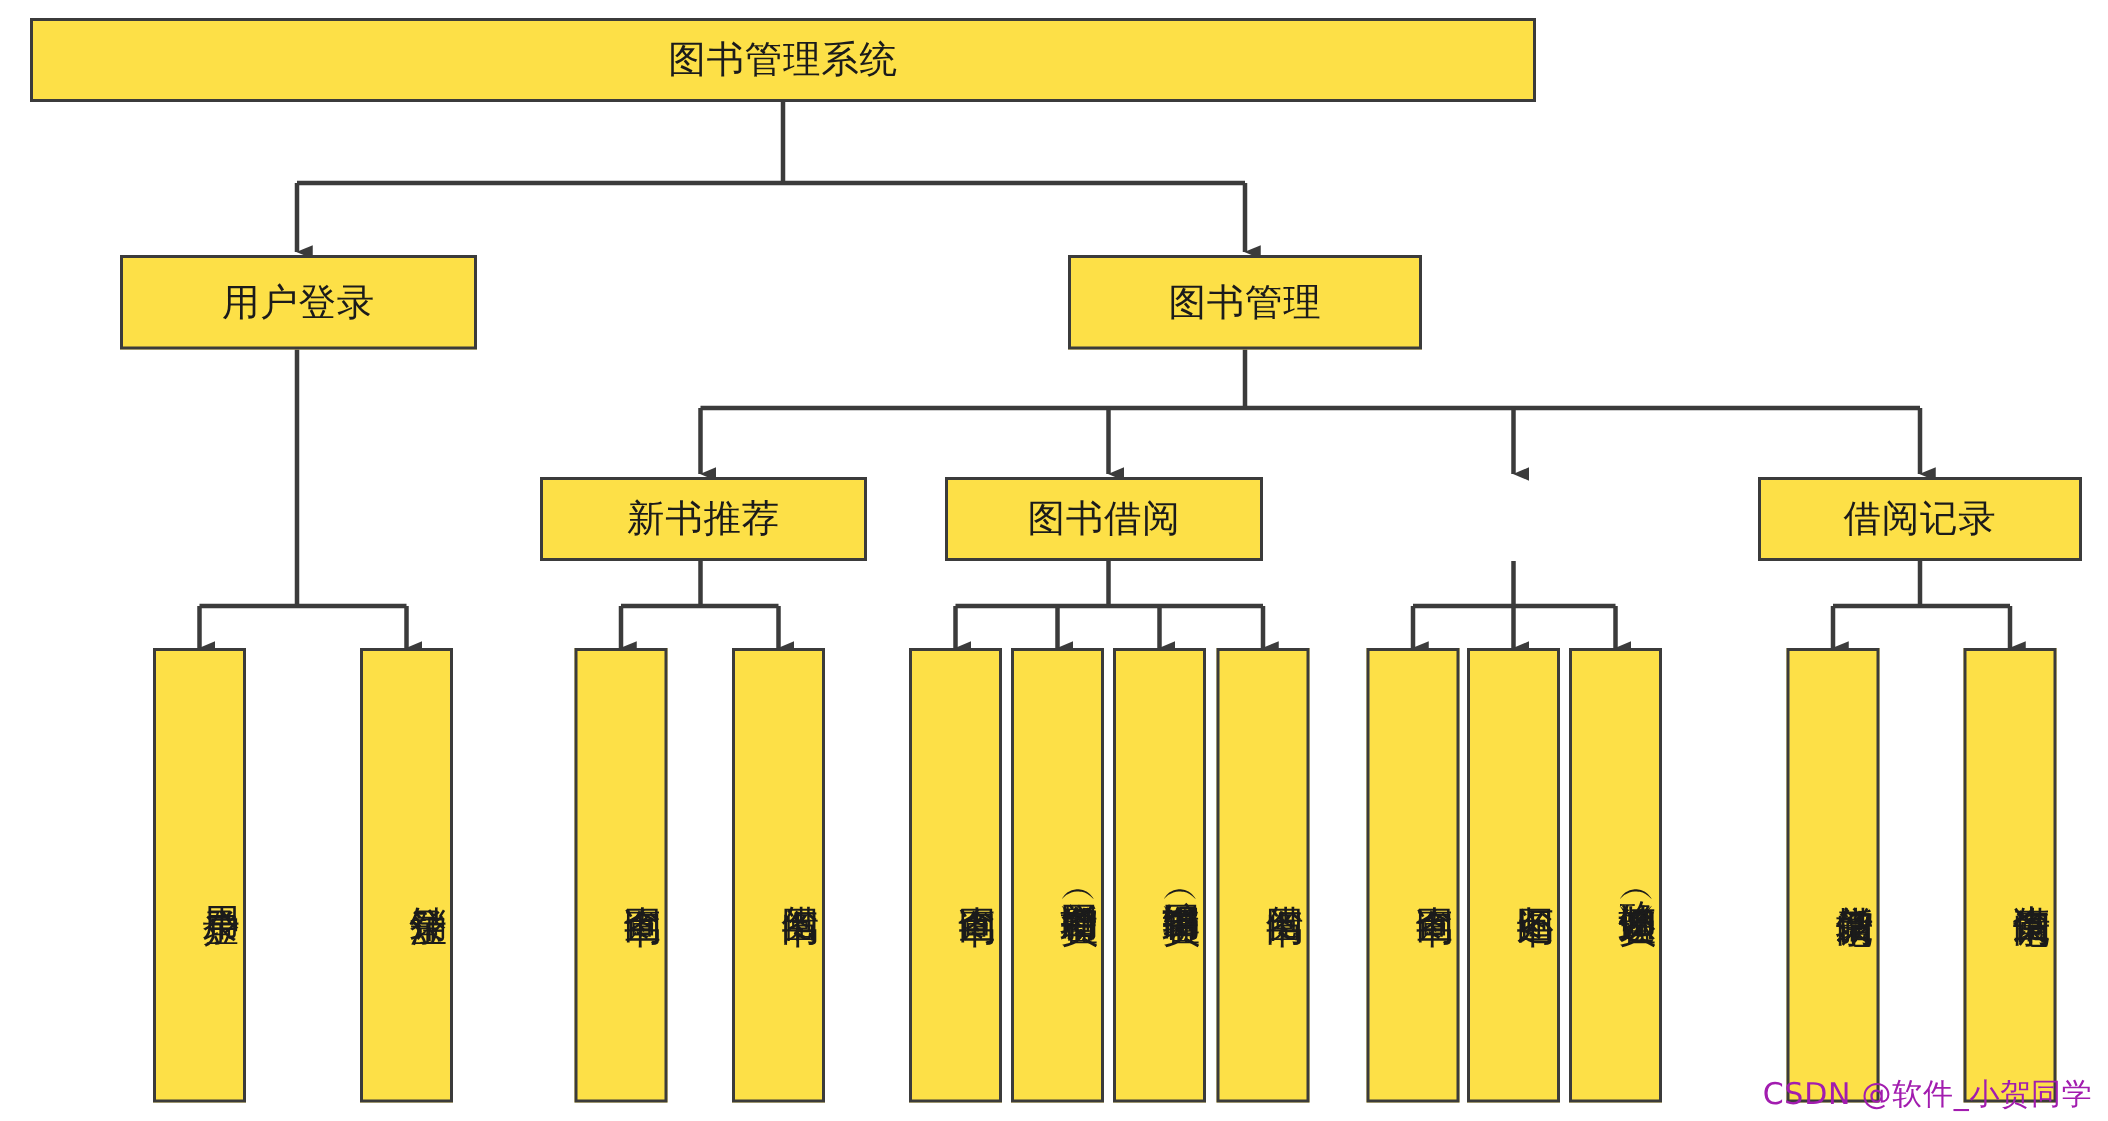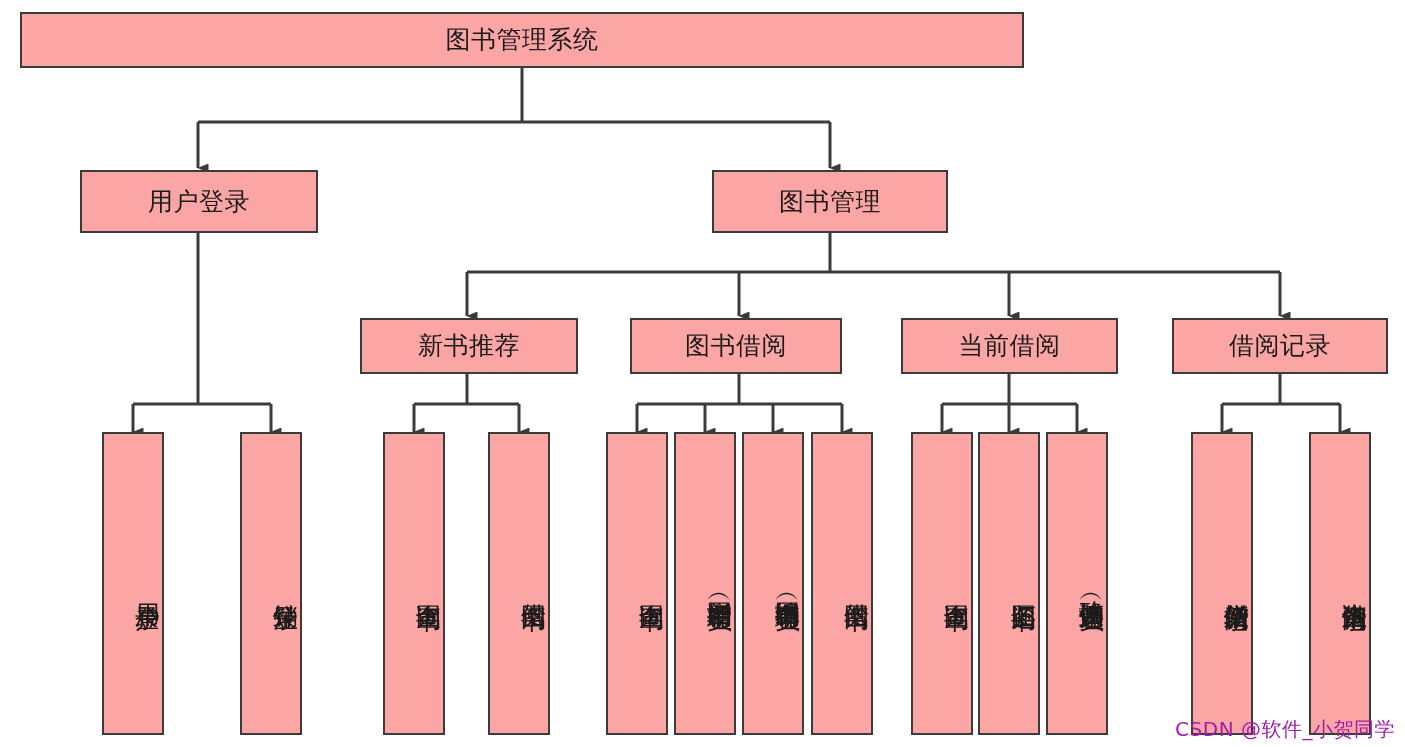--- a/index.html
+++ b/index.html
@@ -21,21 +21,21 @@
     position: absolute;
     left: 0;
     top: 0;
     width: 1405px;
     height: 747px;
     pointer-events: none;
   }
   .node {
     position: absolute;
     box-sizing: border-box;
-    background: #fca5a5;
+    background: #fde047;
     border: 2.5px solid #3b3b3b;
     display: flex;
     align-items: center;
     justify-content: center;
     color: #1b1b1b;
   }
   .node-h {
     font-size: 25px;
     letter-spacing: 0.5px;
     line-height: 1.1;
@@ -130,23 +130,20 @@
   <div class="node node-h" style="left:712px; top:170px; width:236px; height:63px;">
     <span>图书管理</span>
   </div>
 
   <div class="node node-h" style="left:360px; top:318px; width:218px; height:56px;">
     <span>新书推荐</span>
   </div>
   <div class="node node-h" style="left:630px; top:318px; width:212px; height:56px;">
     <span>图书借阅</span>
   </div>
-  <div class="node node-h" style="left:901px; top:318px; width:217px; height:56px;">
-    <span>当前借阅</span>
-  </div>
   <div class="node node-h" style="left:1172px; top:318px; width:216px; height:56px;">
     <span>借阅记录</span>
   </div>
 
   <div class="node node-v" style="left:102px; top:432px; width:62px; height:303px;">
     <span class="vtext">用户登录</span>
   </div>
   <div class="node node-v" style="left:240px; top:432px; width:62px; height:303px;">
     <span class="vtext">注销登录</span>
   </div>

